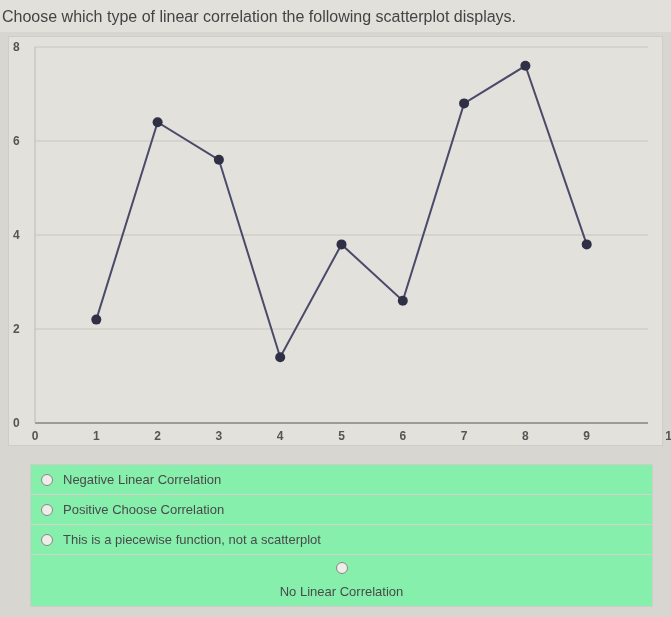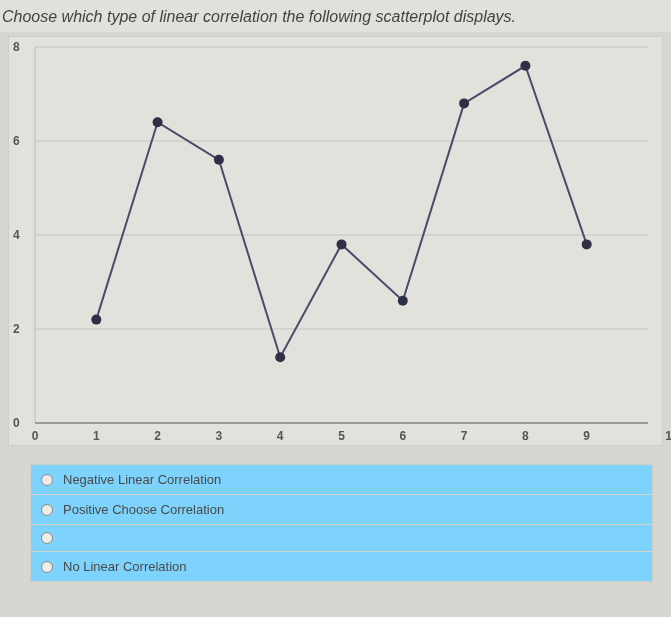--- a/index.html
+++ b/index.html
@@ -9,54 +9,53 @@
       width: 671px;
       height: 617px;
       overflow: hidden;
       color: #3a3a3a;
     }
     .question {
       padding: 8px 10px 6px 2px;
       font-size: 16px;
       color: #444;
       background: #e2e0da;
-      font-style: italic;
     }
     .chart-wrap {
       position: relative;
       margin: 4px 8px 0 8px;
       height: 410px;
       background: #e3e1db;
       border: 1px solid #cfcdc7;
     }
     .chart-svg { position: absolute; inset: 0; }
     .y-tick-label, .x-tick-label {
       position: absolute;
       font-size: 12px;
       color: #555;
       font-weight: bold;
     }
     .y-tick-label { left: 4px; transform: translateY(-50%); }
     .x-tick-label { bottom: 2px; transform: translateX(-50%); }
     .options {
       margin: 18px 18px 0 30px;
       border: 1px solid #cfcdc7;
-      background: #7dd3fc;
+      background: #86efac;
     }
     .option-row {
       display: flex;
       align-items: center;
       gap: 10px;
       padding: 7px 10px;
       border-bottom: 1px solid #d4d2cc;
       font-size: 13px;
       color: #4a4a4a;
       cursor: pointer;
     }
-    .option-row:last-child { border-bottom: none; }
+    .option-row:last-child { border-bottom: none; flex-direction: column; }
     .radio-dot {
       width: 12px; height: 12px;
       border: 1.5px solid #888;
       border-radius: 50%;
       background: #efede7;
       flex: 0 0 12px;
     }
   </style>
 </head>
 <body>
@@ -105,18 +104,19 @@
   <label class="option-row">
     <span class="radio-dot"></span>
     <span>Negative Linear Correlation</span>
   </label>
   <label class="option-row">
     <span class="radio-dot"></span>
     <span>Positive Choose Correlation</span>
   </label>
   <label class="option-row">
     <span class="radio-dot"></span>
+    <span>This is a piecewise function, not a scatterplot</span>
   </label>
   <label class="option-row">
     <span class="radio-dot"></span>
     <span>No Linear Correlation</span>
   </label>
 </div>
 
 </body></html>

